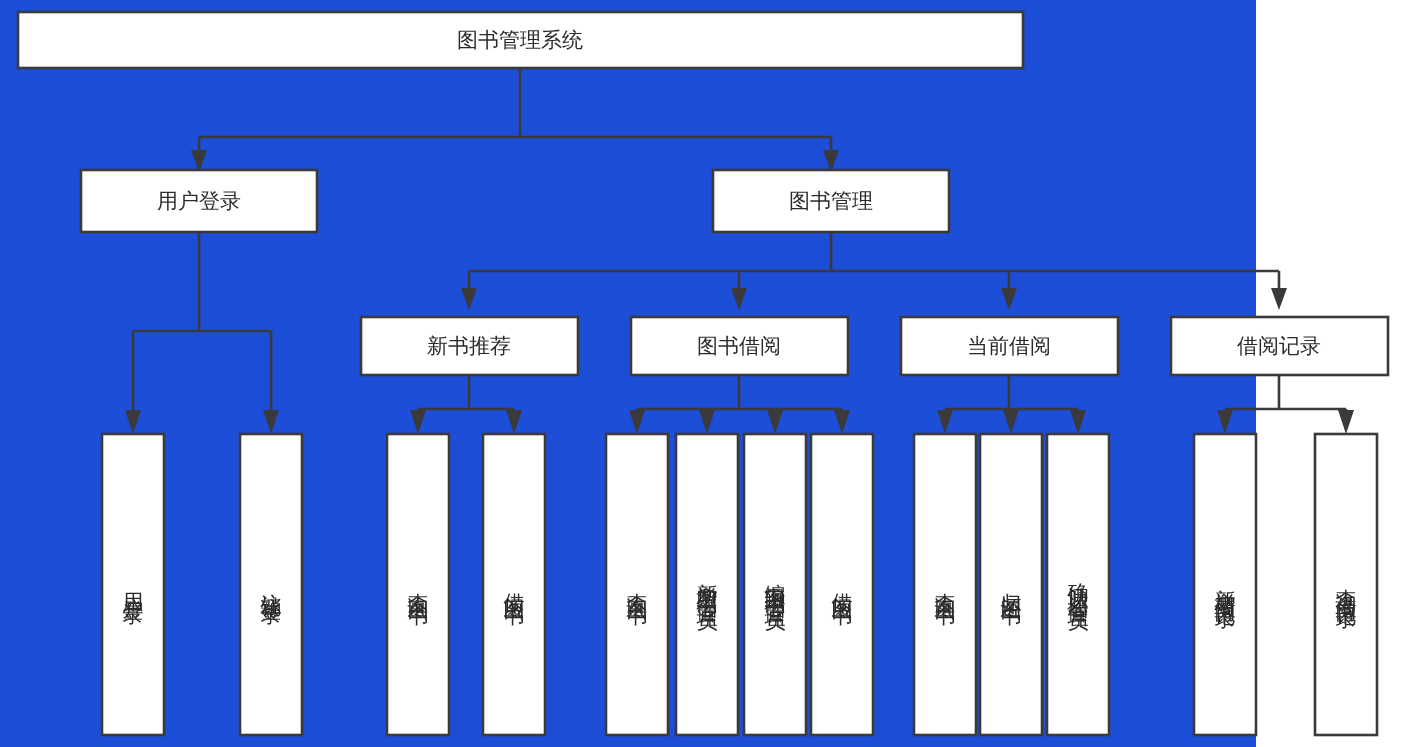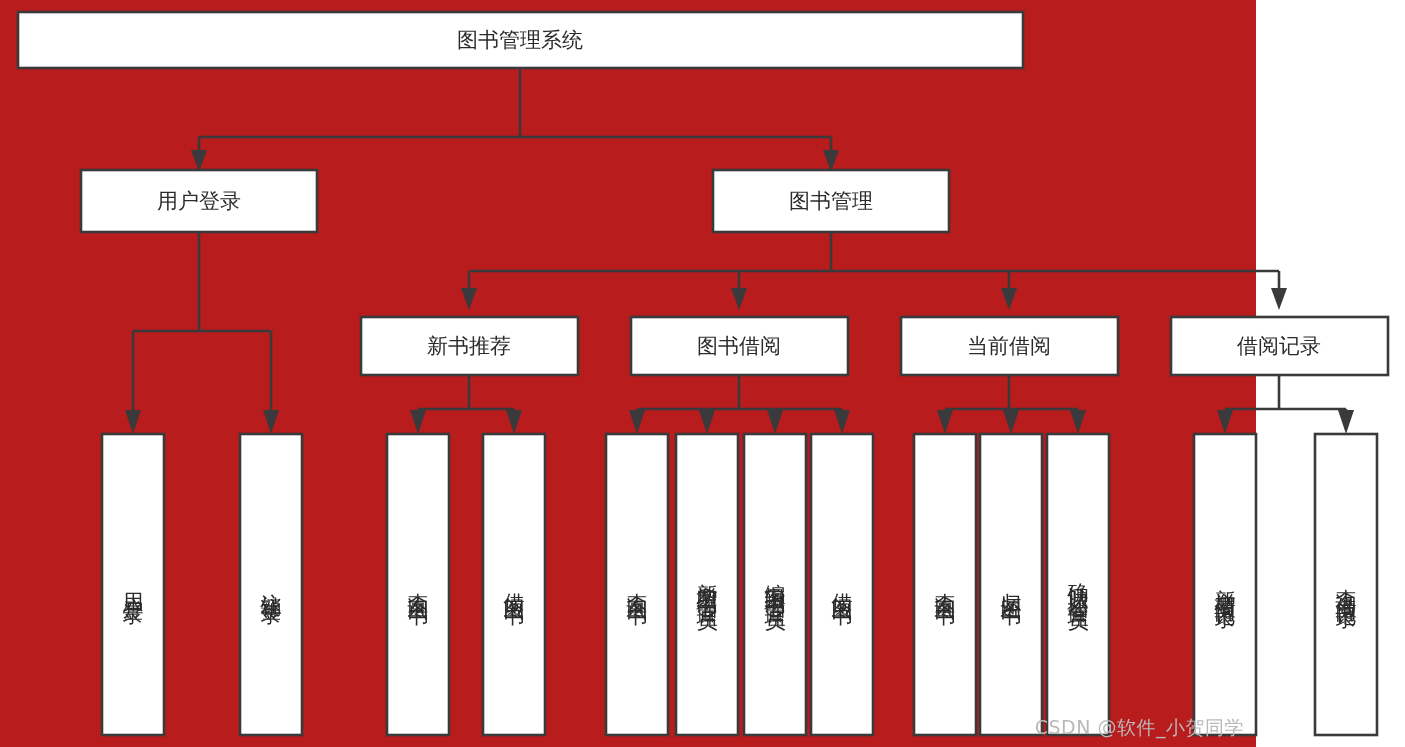--- a/index.html
+++ b/index.html
@@ -10,21 +10,21 @@
   body {
     width: 1405px;
     height: 747px;
     font-family: "DejaVu Sans", "Liberation Sans", sans-serif;
     overflow: hidden;
   }
   #diagram-root {
     position: relative;
     width: 1256px;
     height: 747px;
-    background: #b91c1c;
+    background: #1d4ed8;
   }
   svg#tree-svg {
     position: absolute;
     left: 0;
     top: 0;
     width: 1405px;
     height: 747px;
     display: block;
   }
   .node-box {
@@ -208,15 +208,14 @@
       <text class="node-label-v" x="1225" y="584" text-anchor="middle">新增借阅记录</text>
     </g>
 
     <g>
       <rect class="node-box" x="1315" y="434" width="62" height="301"></rect>
       <text class="node-label-v" x="1346" y="584" text-anchor="middle">查询借阅记录</text>
     </g>
 
   </svg>
 
-  <div class="watermark-text">CSDN @软件_小贺同学</div>
 
 </div>
 
 </body></html>

